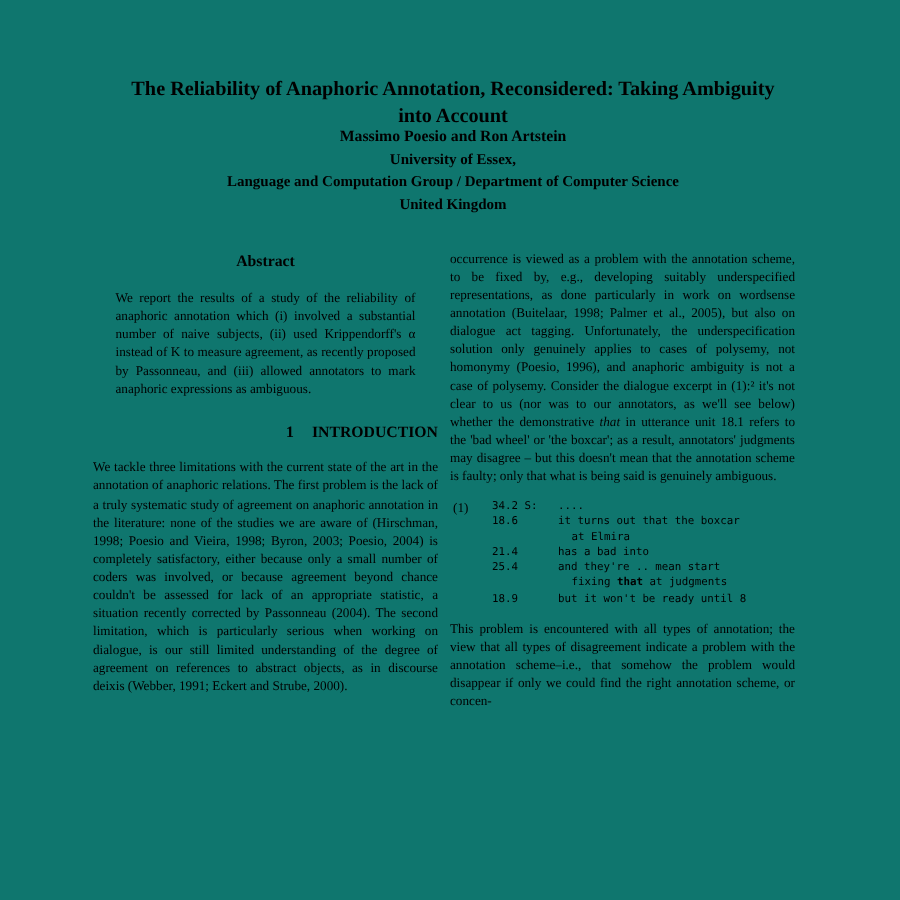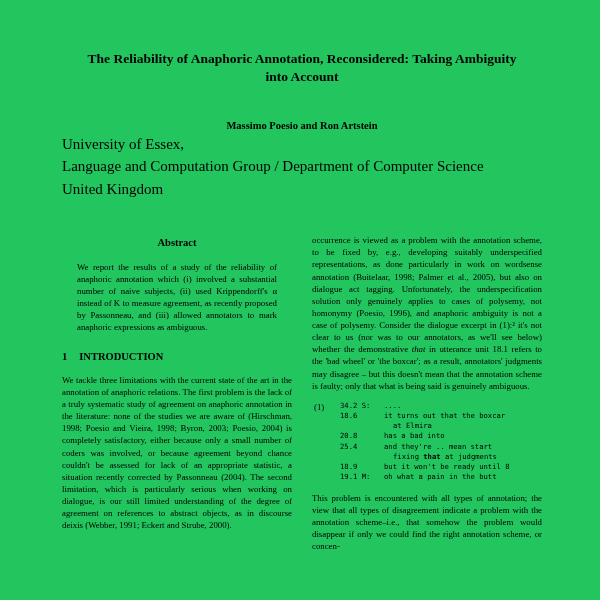--- a/index.html
+++ b/index.html
@@ -1,34 +1,34 @@
 <!DOCTYPE html>
 <html><head>
 <meta charset="utf-8">
 <style>
   * { margin: 0; padding: 0; box-sizing: border-box; }
   html, body { width: 600px; height: 600px; background: #ffffff; }
   body { font-family: "Liberation Serif", serif; color: #000; }
   .page {
-    width: 600px; height: 600px; background: #22c55e;
+    width: 600px; height: 600px; background: #0f766e;
     padding: 46px 58px 0 62px; overflow: hidden;
   }
   .title {
     text-align: center; font-weight: bold; font-size: 13.5px;
     line-height: 1.32; margin: 4px 24px 0 24px;
   }
   .authors {
-    text-align: center; font-weight: bold; font-size: 10.5px; margin-top: 34px;
+    text-align: center; font-weight: bold; font-size: 10.5px; 
   }
-  .affil { text-align: left; font-size: 15px; line-height: 1.5; margin-top: 2px; }
-  .columns { display: flex; gap: 20px; margin-top: 34px; }
+  .affil { text-align: center; font-size: 10px; line-height: 1.5; margin-top: 2px; font-weight: bold; }
+  .columns { display: flex; gap: 8px; margin-top: 22px; }
   .col { width: 230px; text-align: justify; font-size: 8.8px; line-height: 1.38; }
   .abstract-heading { text-align: center; font-weight: bold; font-size: 10.5px; margin: 2px 0 10px 0; }
   .abstract-body { margin: 0 15px; }
-  .section-heading { font-weight: bold; font-size: 10.5px; margin: 17px 0 9px 0; text-align: left; }
+  .section-heading { font-weight: bold; font-size: 10.5px; margin: 17px 0 9px 0; text-align: right; }
   .section-num { display: inline-block; margin-right: 12px; }
   .ital { font-style: italic; }
   .example { display: flex; margin: 9px 0 9px 2px; }
   .ex-num { font-size: 8.8px; width: 26px; flex-shrink: 0; }
   .ex-lines { font-family: "DejaVu Sans Mono", monospace; font-size: 7.2px; line-height: 1.42; }
   .ex-row { display: flex; }
   .ex-id { width: 44px; flex-shrink: 0; white-space: pre; }
   .ex-text { white-space: pre; }
   .ex-cont .ex-text { padding-left: 9px; }
   .ex-bold { font-weight: bold; }
@@ -71,39 +71,35 @@
           </div>
           <div class="ex-row">
             <span class="ex-id">18.6</span>
               <span class="ex-text">it turns out that the boxcar</span>
           </div>
           <div class="ex-row ex-cont">
             <span class="ex-id"></span>
               <span class="ex-text">at Elmira</span>
           </div>
           <div class="ex-row">
-            <span class="ex-id">20.8</span>
+            <span class="ex-id">21.4</span>
               <span class="ex-text">has a bad into</span>
           </div>
           <div class="ex-row">
             <span class="ex-id">25.4</span>
               <span class="ex-text">and they're .. mean start</span>
           </div>
           <div class="ex-row ex-cont">
             <span class="ex-id"></span>
               <span class="ex-text"><span>fixing </span><span class="ex-bold">that</span><span> at judgments</span></span>
           </div>
           <div class="ex-row">
             <span class="ex-id">18.9</span>
               <span class="ex-text">but it won't be ready until 8</span>
           </div>
-          <div class="ex-row">
-            <span class="ex-id">19.1 M:</span>
-              <span class="ex-text">oh what a pain in the butt</span>
-          </div>
         </div>
       </div>
 
       <div class="para">This problem is encountered with all types of annotation; the view that all types of disagreement indicate a problem with the annotation scheme–i.e., that somehow the problem would disappear if only we could find the right annotation scheme, or concen-</div>
     </div>
 
   </div>
 </div>
 
 </body></html>

